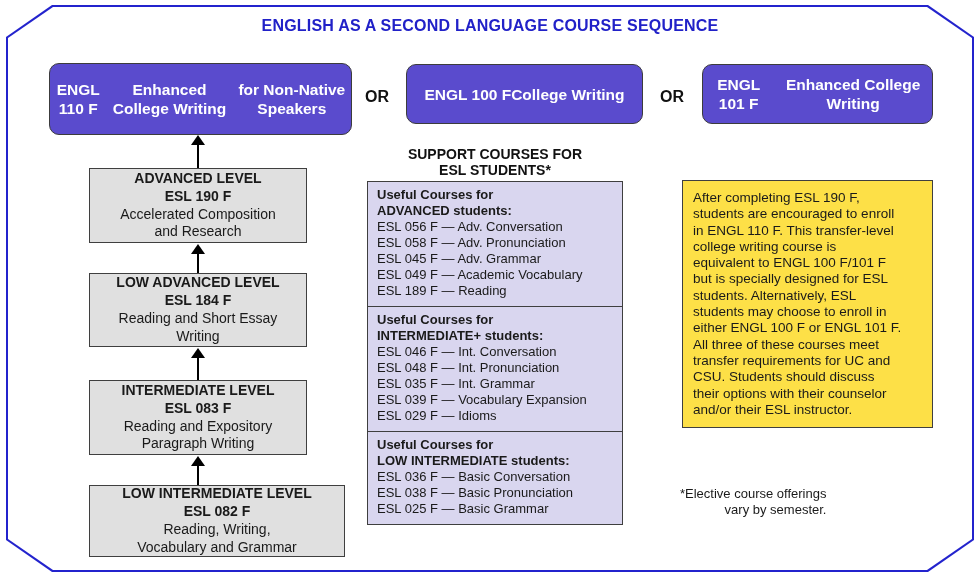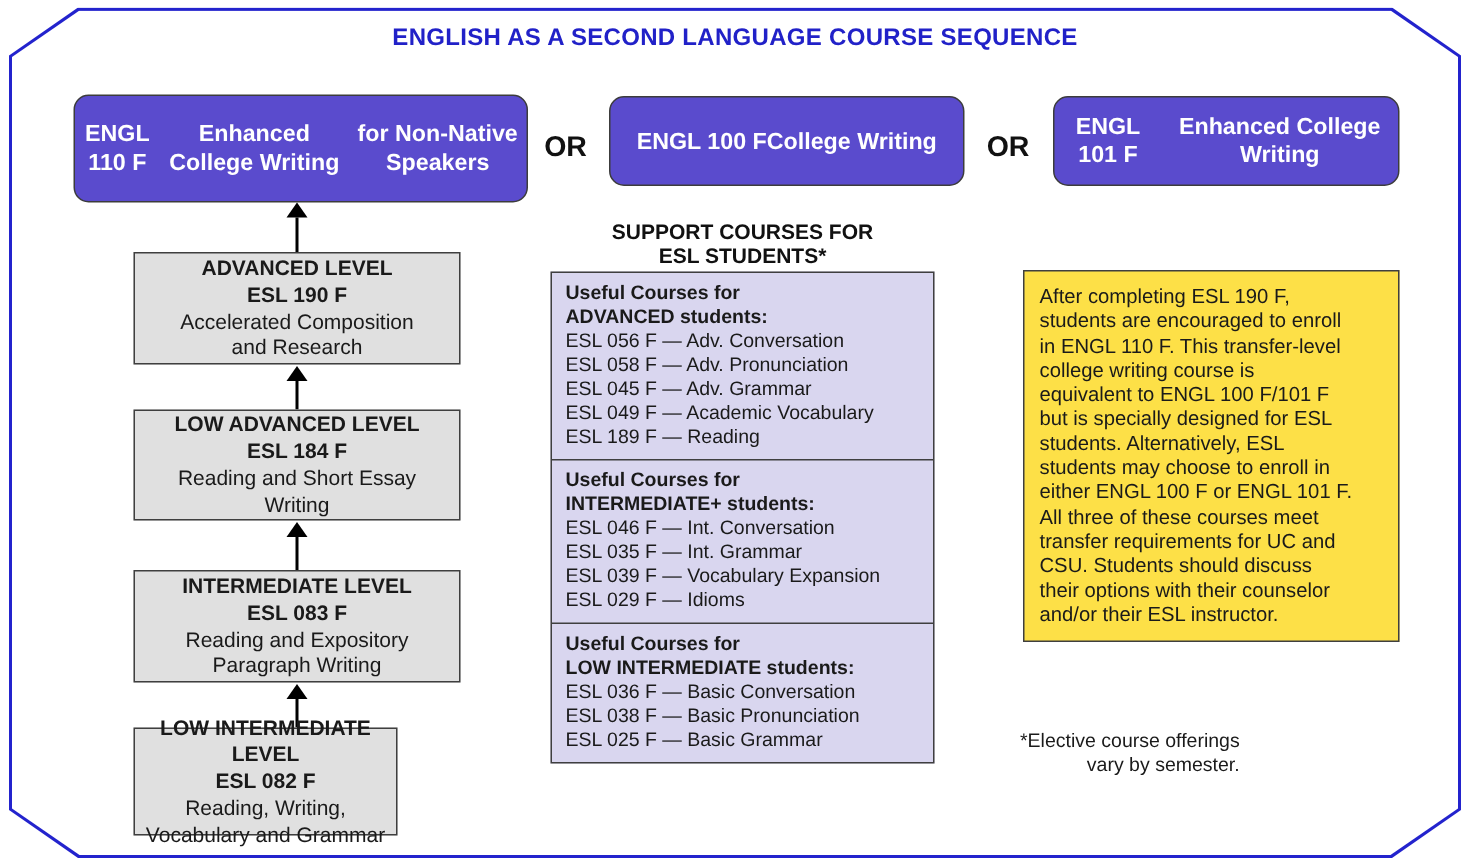--- a/index.html
+++ b/index.html
@@ -21,21 +21,21 @@
   .title{
     left:0;right:0;top:17px;text-align:center;
     font-size:16px;font-weight:bold;color:#2121c8;letter-spacing:.2px;
   }
   .pbox{
     background:#5a4bcd;border:1.5px solid #3c3c3c;border-radius:10px;
     display:flex;flex-direction:row;justify-content:center;align-items:center;
     color:#ffffff;font-weight:bold;font-size:15.5px;line-height:19px;text-align:center;
   }
   .or{
-    font-size:19px;font-weight:bold;color:#111;width:50px;text-align:center;
+    font-size:16px;font-weight:bold;color:#111;width:50px;text-align:center;
   }
   .gbox{
     background:#e0e0e0;border:1.5px solid #3f3f3f;
     display:flex;flex-direction:column;justify-content:center;align-items:center;
     text-align:center;font-size:14px;line-height:17.8px;
   }
   .gbox .lvl,.gbox .crs{font-weight:bold;}
   .arrow{
     width:14px;display:flex;flex-direction:column;align-items:center;
   }
@@ -122,21 +122,21 @@
     <div>Writing</div>
   </div>
 
   <div class="abs gbox" style="left:89px;top:380px;width:218px;height:75px;">
     <div class="lvl">INTERMEDIATE LEVEL</div>
     <div class="crs">ESL 083 F</div>
     <div>Reading and Expository</div>
     <div>Paragraph Writing</div>
   </div>
 
-  <div class="abs gbox" style="left:89px;top:485px;width:176px;height:72px;">
+  <div class="abs gbox" style="left:89px;top:485px;width:256px;height:72px;">
     <div class="lvl">LOW INTERMEDIATE LEVEL</div>
     <div class="crs">ESL 082 F</div>
     <div>Reading, Writing,</div>
     <div>Vocabulary and Grammar</div>
   </div>
 
   <div class="abs sup-heading">
     <div>SUPPORT COURSES FOR</div>
     <div>ESL STUDENTS*</div>
   </div>
@@ -148,20 +148,21 @@
       <div>ESL 056 F — Adv. Conversation</div>
       <div>ESL 058 F — Adv. Pronunciation</div>
       <div>ESL 045 F — Adv. Grammar</div>
       <div>ESL 049 F — Academic Vocabulary</div>
       <div>ESL 189 F — Reading</div>
     </div>
     <div class="supgroup">
       <div class="gh">Useful Courses for</div>
       <div class="gh">INTERMEDIATE+ students:</div>
       <div>ESL 046 F — Int. Conversation</div>
+      <div>ESL 048 F — Int. Pronunciation</div>
       <div>ESL 035 F — Int. Grammar</div>
       <div>ESL 039 F — Vocabulary Expansion</div>
       <div>ESL 029 F — Idioms</div>
     </div>
     <div class="supgroup">
       <div class="gh">Useful Courses for</div>
       <div class="gh">LOW INTERMEDIATE students:</div>
       <div>ESL 036 F — Basic Conversation</div>
       <div>ESL 038 F — Basic Pronunciation</div>
       <div>ESL 025 F — Basic Grammar</div>

